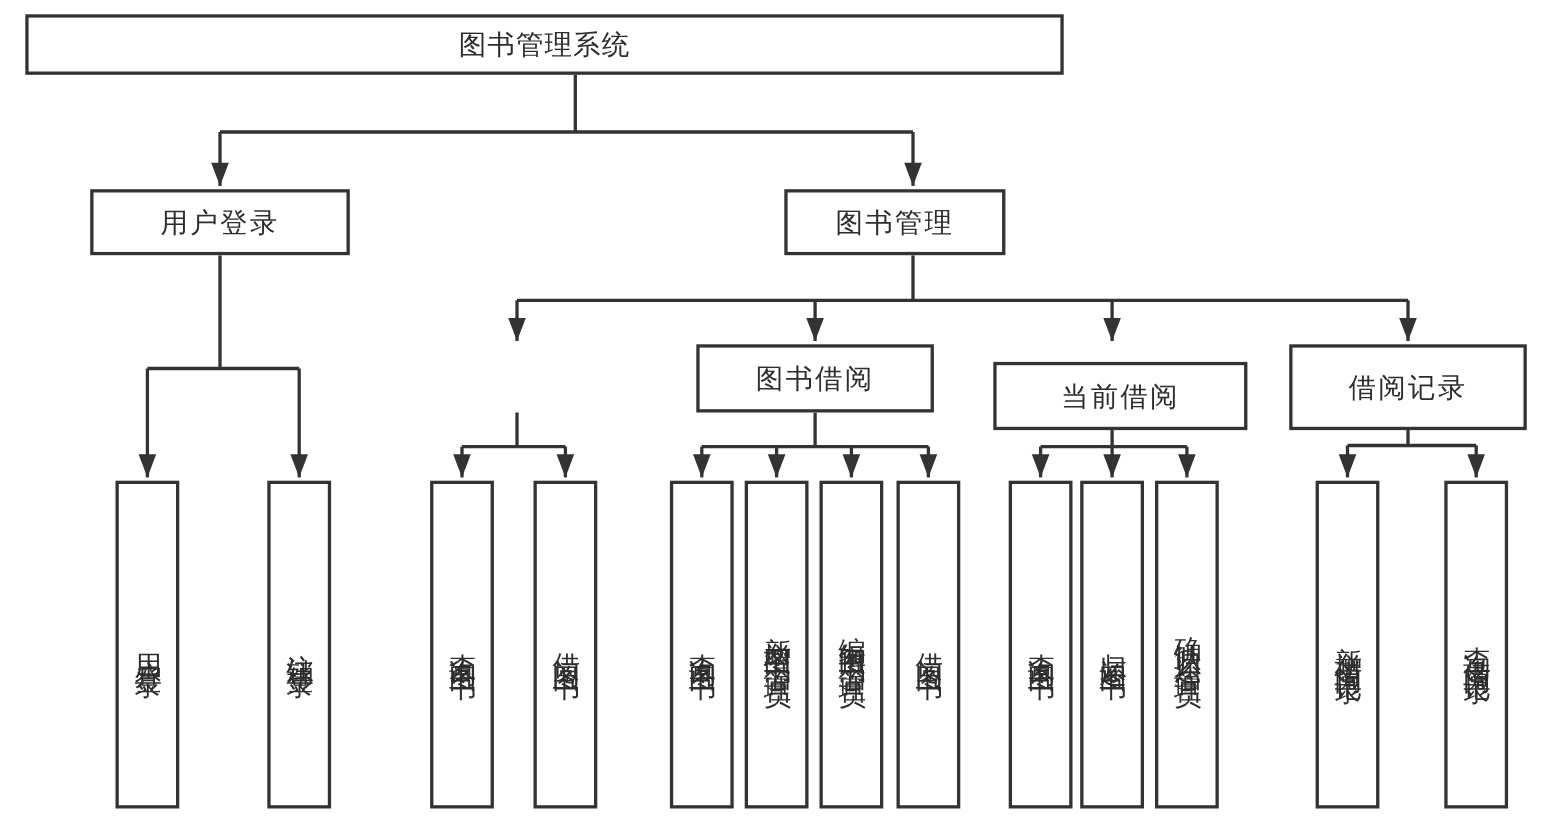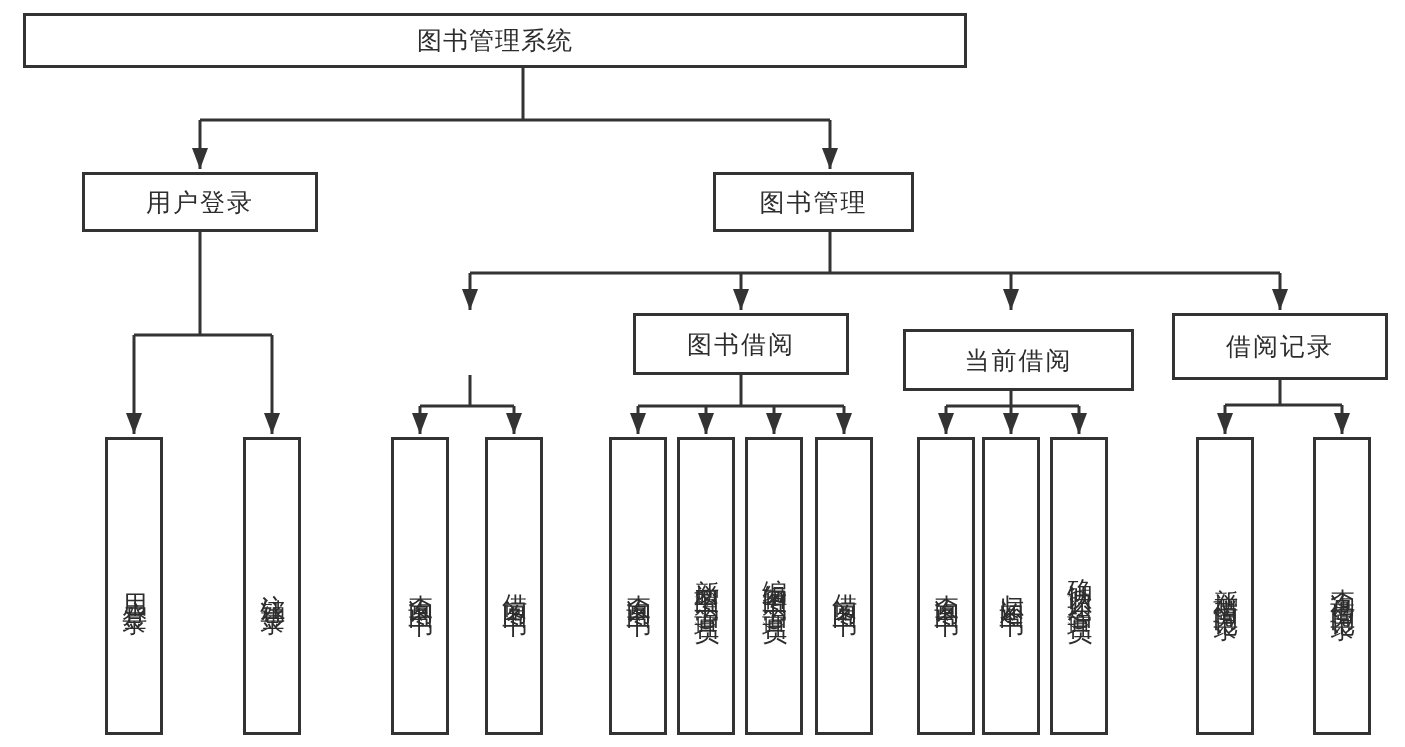--- a/index.html
+++ b/index.html
@@ -129,21 +129,21 @@
   <div class="box h-box" style="left:713px; top:172px; width:201px; height:60px;">
     <span class="lbl">图书管理</span>
   </div>
 
   <div class="box h-box" style="left:633px; top:313px; width:216px; height:62px;">
     <span class="lbl">图书借阅</span>
   </div>
   <div class="box h-box" style="left:903px; top:313px; width:231px; height:62px;margin-top:16px;">
     <span class="lbl">当前借阅</span>
   </div>
-  <div class="box h-box" style="left:1172px; top:313px; width:216px; height:67px;">
+  <div class="box h-box" style="left:1172px; top:313px; width:216px; height:78px;">
     <span class="lbl">借阅记录</span>
   </div>
 
   <div class="box v-box" style="left:105px;">
     <span class="lbl">用户登录</span>
   </div>
   <div class="box v-box" style="left:243px;">
     <span class="lbl">注销登录</span>
   </div>
 

